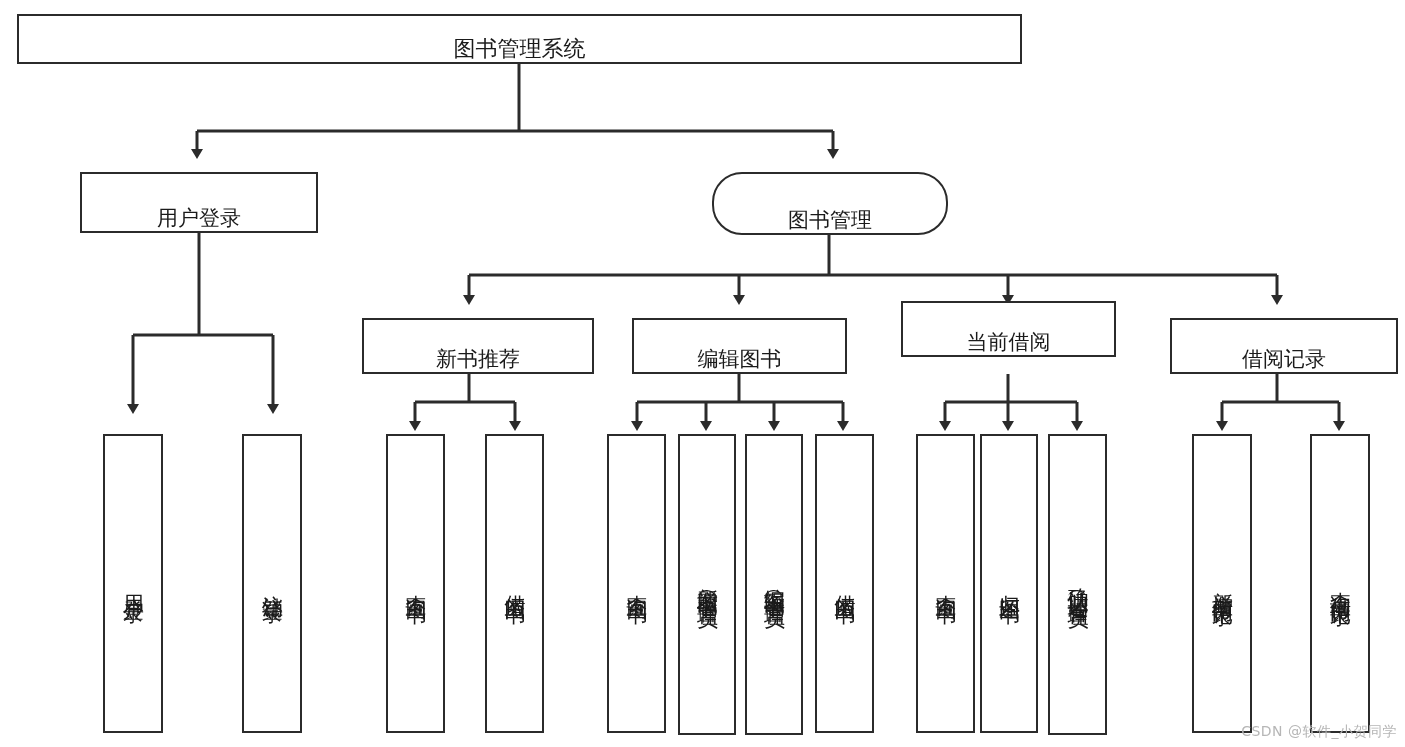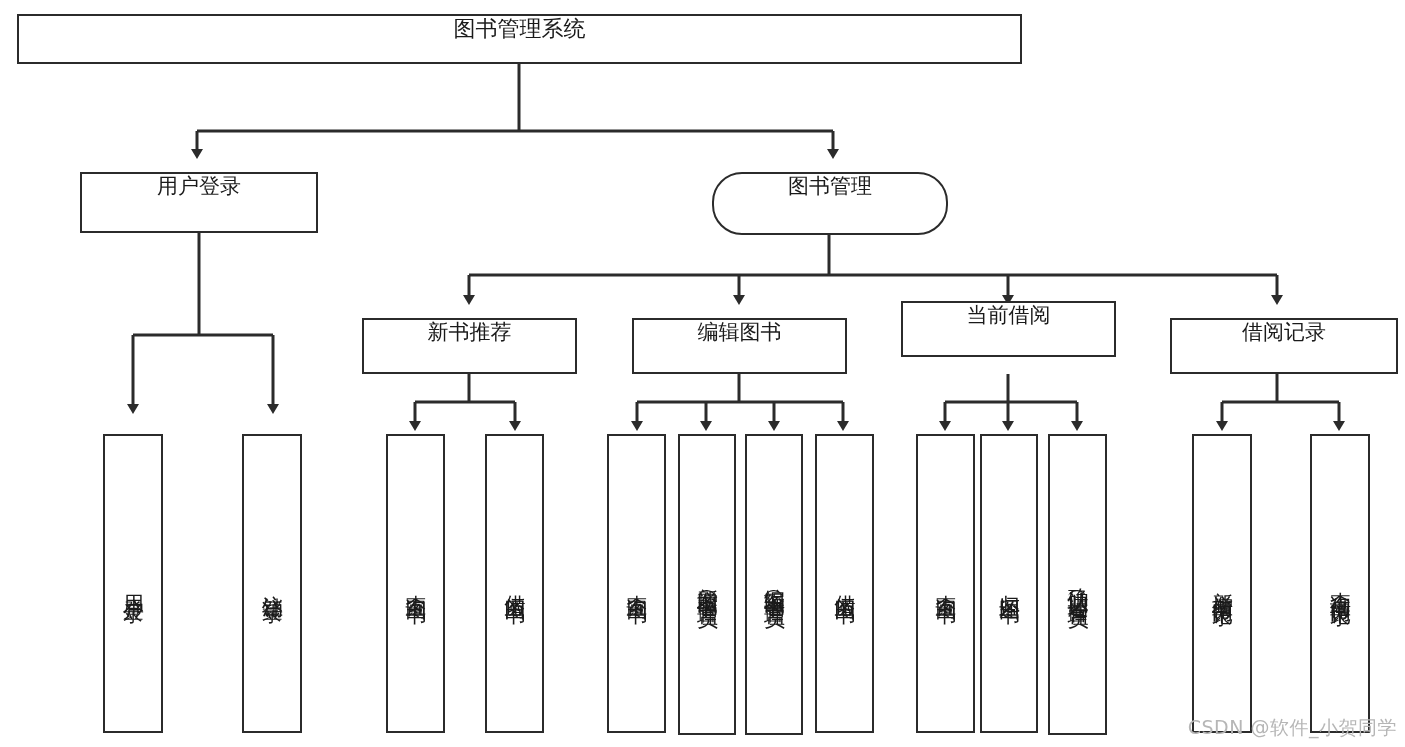--- a/index.html
+++ b/index.html
@@ -24,21 +24,21 @@
     top: 0;
     width: 1405px;
     height: 747px;
   }
   .node-box {
     position: absolute;
     box-sizing: border-box;
     border: 2px solid #2b2b2b;
     background: #ffffff;
     display: flex;
-    align-items: flex-start;
+    align-items: flex-end;
     justify-content: center;
   }
   .node-label {
     font-family: "DejaVu Sans", "Liberation Sans", sans-serif;
     color: #1a1a1a;
     white-space: nowrap;
     line-height: 1.18;
   }
   .node-box.horiz .node-label {
     font-size: 21px;
@@ -54,21 +54,21 @@
     writing-mode: vertical-rl;
     text-orientation: upright;
     font-size: 21px;
     letter-spacing: 3px;
     white-space: nowrap;
   }
   #watermark {
     position: absolute;
     right: 8px;
     bottom: 6px;
-    font-size: 19px;
+    font-size: 14px;
     color: #b6b6b6;
     font-family: "DejaVu Sans", "Liberation Sans", sans-serif;
     letter-spacing: 0.5px;
     pointer-events: none;
   }
 </style>
 </head>
 <body>
 
 <div id="canvas">
@@ -128,21 +128,21 @@
   </div>
 
   <div class="node-box horiz" style="left:80px; top:172px; width:238px; height:61px;">
     <span class="node-label">用户登录</span>
   </div>
 
   <div class="node-box horiz" style="left:712px; top:172px; width:236px; height:63px;border-radius:30px;">
     <span class="node-label">图书管理</span>
   </div>
 
-  <div class="node-box horiz" style="left:362px; top:318px; width:215px; height:56px;">
+  <div class="node-box horiz" style="left:362px; top:318px; width:232px; height:56px;">
     <span class="node-label">新书推荐</span>
   </div>
 
   <div class="node-box horiz" style="left:632px; top:318px; width:215px; height:56px;">
     <span class="node-label">编辑图书</span>
   </div>
 
   <div class="node-box horiz" style="left:901px; top:301px; width:215px; height:56px;">
     <span class="node-label">当前借阅</span>
   </div>

